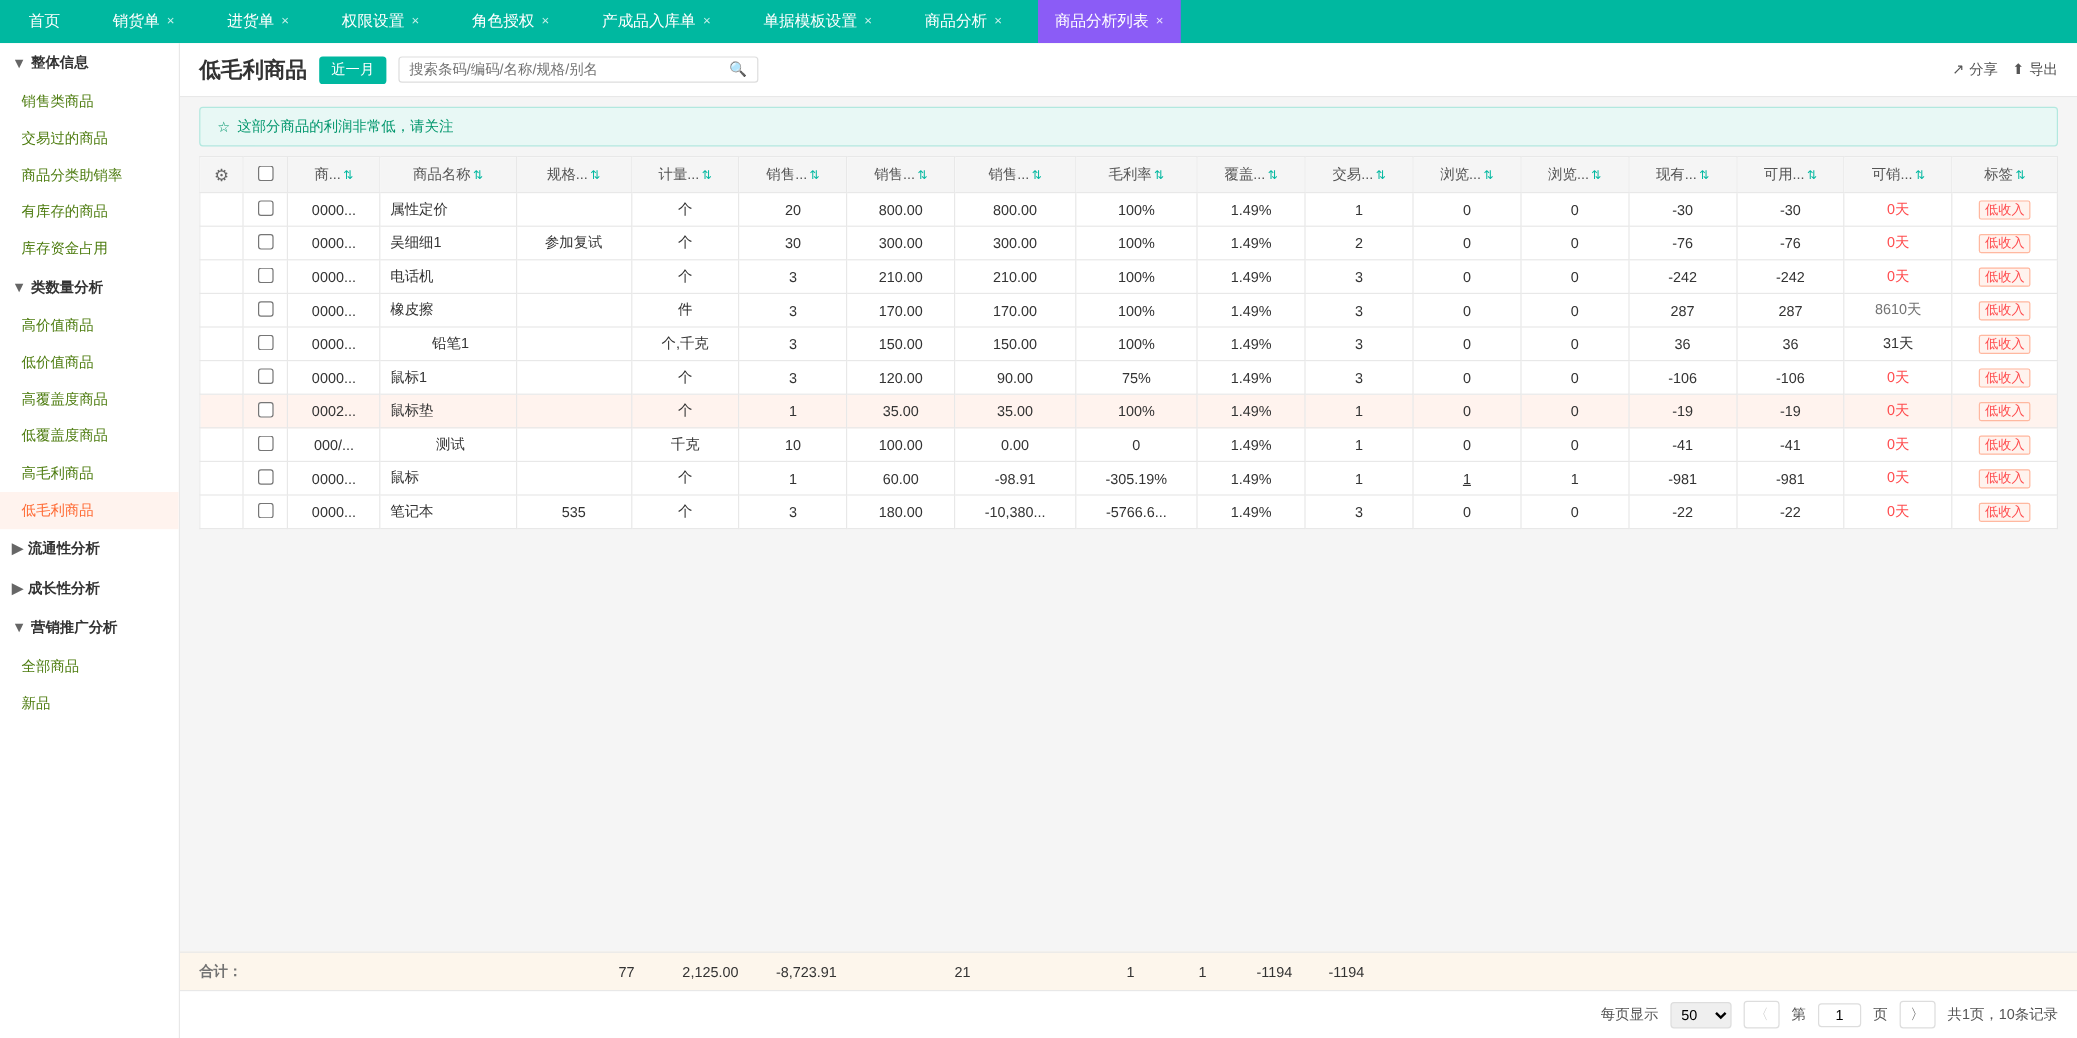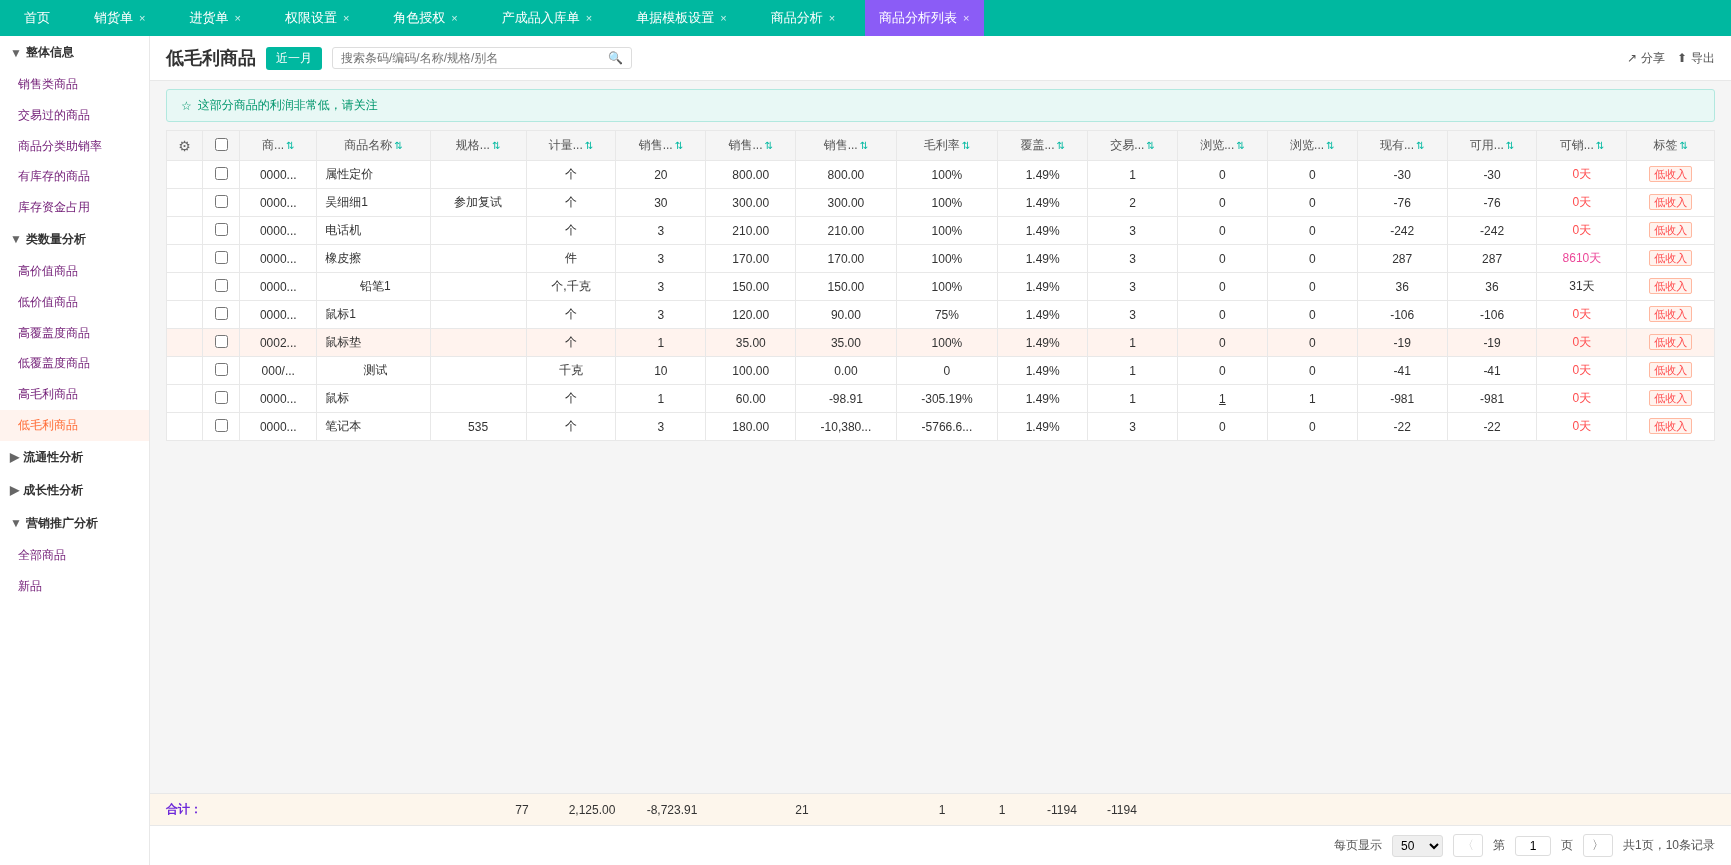--- a/index.html
+++ b/index.html
@@ -46,21 +46,21 @@
       align-items: center;
       padding: 8px 10px;
       color: #333;
       font-weight: bold;
       cursor: pointer;
       font-size: 12px;
     }
     .sidebar-group-header .arrow { margin-right: 4px; color: #666; }
     .sidebar-item {
       padding: 7px 10px 7px 18px;
-      color: #701a75;
+      color: #4d7c0f;
       cursor: pointer;
       font-size: 12px;
       line-height: 1.4;
     }
     .sidebar-item.active { background: #fff3ee; color: #ff6b35; }
 
     
     .content-area {
       flex: 1;
       display: flex;
@@ -193,21 +193,21 @@
     
     .table-footer {
       background: #fdf6ec;
       border-top: 1px solid #e8e8e8;
       padding: 7px 16px;
       display: flex;
       align-items: center;
       font-size: 12px;
       color: #333;
     }
-    .footer-label { font-weight: bold; margin-right: 20px; color: #6d28d9; }
+    .footer-label { font-weight: bold; margin-right: 20px; color: #737373; }
     .footer-cell { min-width: 80px; text-align: center; }
 
     
     .pagination-bar {
       background: #fff;
       border-top: 1px solid #e8e8e8;
       padding: 8px 16px;
       display: flex;
       align-items: center;
       justify-content: flex-end;
@@ -503,21 +503,21 @@
     <td>3</td>
     <td>170.00</td>
     <td>170.00</td>
     <td>100%</td>
     <td>1.49%</td>
     <td>3</td>
     <td style="text-decoration:none;cursor:default;">0</td>
     <td>0</td>
     <td>287</td>
     <td>287</td>
-    <td style="color:#ec4899;">8610天</td>
+    <td style="color:#737373;">8610天</td>
     <td><span class="tag-low-income">低收入</span></td>
   </tr>
             <tr>
     <td></td>
     <td class="checkbox-cell"><input type="checkbox" style=""></td>
     <td>0000...</td>
     <td style="text-align:center;padding-left:8px;">铅笔1</td>
     <td></td>
     <td>个,千克</td>
     <td>3</td>

